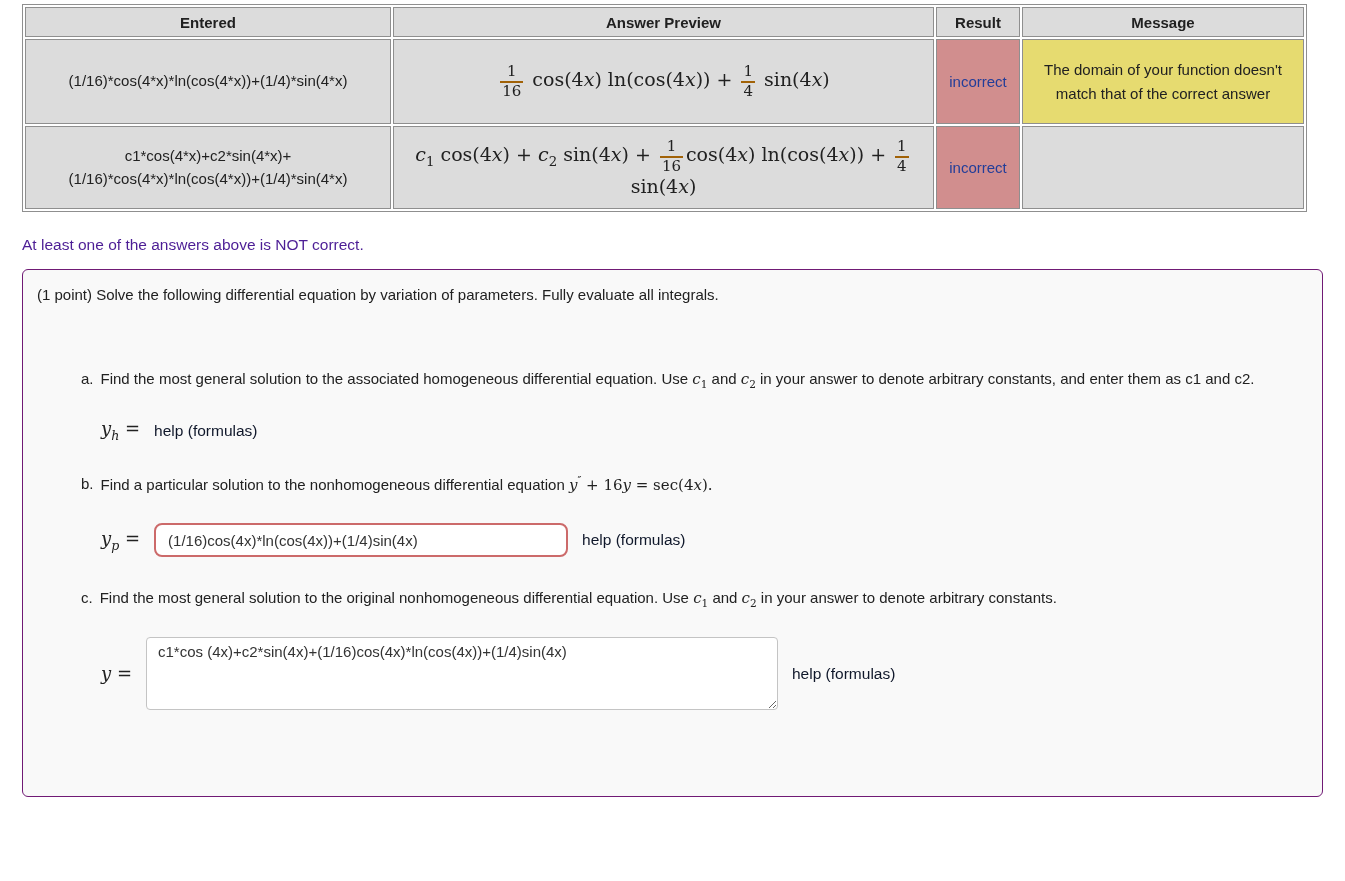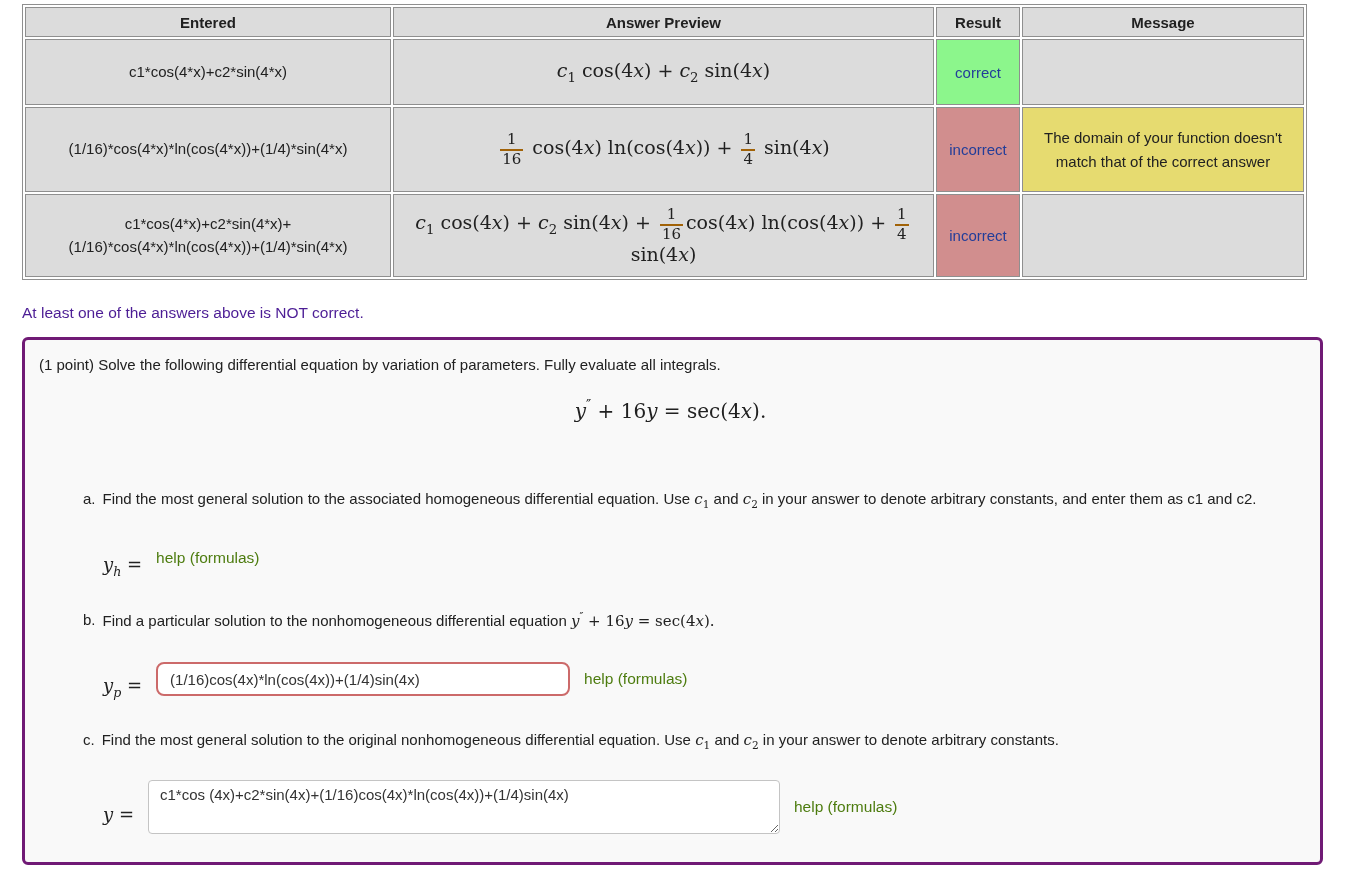--- a/index.html
+++ b/index.html
@@ -32,84 +32,77 @@
   .frac{display:inline-block;text-align:center;vertical-align:-0.5em;margin:0 3px;line-height:1;}
   .frac .num,.frac .den{display:block;font-size:15px;line-height:1.15;padding:0 2px;}
   .frac .den{border-top:2px solid #a16207;}
   .math{font-family:"DejaVu Serif",serif;}
 
   
   .warning{margin:24px 0 0 22px;color:#4c1d95;font-size:15.5px;}
 
   
   .problem-panel{box-sizing:border-box;width:1301px;margin:15px 0 0 22px;
-    background:#f9f9f9;border:3px solid #701a75;border-radius:6px;
+    background:#f9f9f9;border:1px solid #701a75;border-radius:6px;
     padding:16px 18px 28px 14px;min-height:528px;}
   .intro{font-size:15px;}
   .equation{font-family:"DejaVu Serif",serif;font-size:20px;text-align:center;margin:24px 0 0 0;}
   .part{display:flex;gap:7px;padding-left:44px;padding-right:42px;line-height:1.55;}
   .part-a{margin-top:64px;}
   .part-b{margin-top:29px;}
   .part-c{margin-top:29px;}
   .part-label{flex:none;}
   .field-row{display:flex;align-items:center;gap:14px;margin:26px 0 0 64px;}
-  .field-label{font-family:"DejaVu Serif",serif;font-size:18px;white-space:nowrap;margin-top:16px;}
+  .field-label{font-family:"DejaVu Serif",serif;font-size:18px;white-space:nowrap;}
   .answer-input{box-sizing:border-box;width:414px;height:34px;border-radius:8px;
     padding:4px 12px;font-family:"Liberation Sans",sans-serif;font-size:15px;
     color:#333;background:#fff;border:2px solid #aaa;outline:none;}
   .field-correct .answer-input{border-color:#4f9a4f;}
   .field-incorrect .answer-input{border-color:#cc6a6a;}
-  .answer-textarea{box-sizing:border-box;width:632px;height:54px;border:1px solid #c4c4c4;
+  .answer-textarea{box-sizing:border-box;width:632px;height:73px;border:1px solid #c4c4c4;
     border-radius:4px;padding:5px 11px;font-family:"Liberation Sans",sans-serif;
     font-size:15px;color:#333;background:#fff;resize:both;overflow:auto;outline:none;}
-  .help-link{color:#4d7c0f;font-size:15.5px;text-decoration:none;cursor:pointer;white-space:nowrap;}
+  .help-link{color:#0f172a;font-size:15.5px;text-decoration:none;cursor:pointer;white-space:nowrap;}
 </style>
 </head>
 <body>
 
 <table class="results-table">
   <colgroup>
     <col class="col-entered">
       <col class="col-preview">
       <col class="col-result">
       <col class="col-message">
   </colgroup>
   <tbody>
       <tr>
     <th>Entered</th>
     <th>Answer Preview</th>
     <th>Result</th>
     <th>Message</th>
-  </tr>
-  <tr class="row-1">
-    <td class="entered-cell">c1*cos(4*x)+c2*sin(4*x)</td>
-    <td class="preview-cell"><span class="mi">c</span><sub>1</sub> cos(4<span class="mi">x</span>) + <span class="mi">c</span><sub>2</sub> sin(4<span class="mi">x</span>)</td>
-    <td class="result-cell status-correct">correct</td>
-    <td class="msg-cell"></td>
   </tr>
   <tr class="row-2">
     <td class="entered-cell">(1/16)*cos(4*x)*ln(cos(4*x))+(1/4)*sin(4*x)</td>
     <td class="preview-cell"><span class="frac"><span class="num">1</span><span class="den">16</span></span> cos(4<span class="mi">x</span>) ln(cos(4<span class="mi">x</span>)) + <span class="frac"><span class="num">1</span><span class="den">4</span></span> sin(4<span class="mi">x</span>)</td>
     <td class="result-cell status-incorrect">incorrect</td>
     <td class="msg-cell msg-highlight">The domain of your function doesn't match that of the correct answer</td>
   </tr>
   <tr class="row-3">
     <td class="entered-cell">c1*cos(4*x)+c2*sin(4*x)+<br>(1/16)*cos(4*x)*ln(cos(4*x))+(1/4)*sin(4*x)</td>
     <td class="preview-cell"><span class="mi">c</span><sub>1</sub> cos(4<span class="mi">x</span>) + <span class="mi">c</span><sub>2</sub> sin(4<span class="mi">x</span>) + <span class="frac"><span class="num">1</span><span class="den">16</span></span>cos(4<span class="mi">x</span>) ln(cos(4<span class="mi">x</span>)) + <span class="frac"><span class="num">1</span><span class="den">4</span></span>sin(4<span class="mi">x</span>)</td>
     <td class="result-cell status-incorrect">incorrect</td>
     <td class="msg-cell"></td>
   </tr>
 </tbody>
   </table>
 
 <div class="warning">At least one of the answers above is NOT correct.</div>
 
 <div class="problem-panel">
   <div class="intro">(1 point) Solve the following differential equation by variation of parameters. Fully evaluate all integrals.</div>
-  <div class="equation"><span class="mi">y</span><sup>″</sup> + 16<span class="mi">y</span> = sec(4<span class="mi">x</span>).</div>
 
   <div class="part part-a">
     <span class="part-label">a.</span>
     <span class="part-body">Find the most general solution to the associated homogeneous differential equation. Use <span class="math"><span class="mi">c</span><sub>1</sub></span> and <span class="math"><span class="mi">c</span><sub>2</sub></span> in your answer to denote arbitrary constants, and enter them as c1 and c2.</span>
   </div>
   <div class="field-row field-correct">
     <span class="field-label"><span class="mi">y</span><sub class="mi">h</sub> = </span>
     <a class="help-link">help (formulas)</a>
   </div>
 

